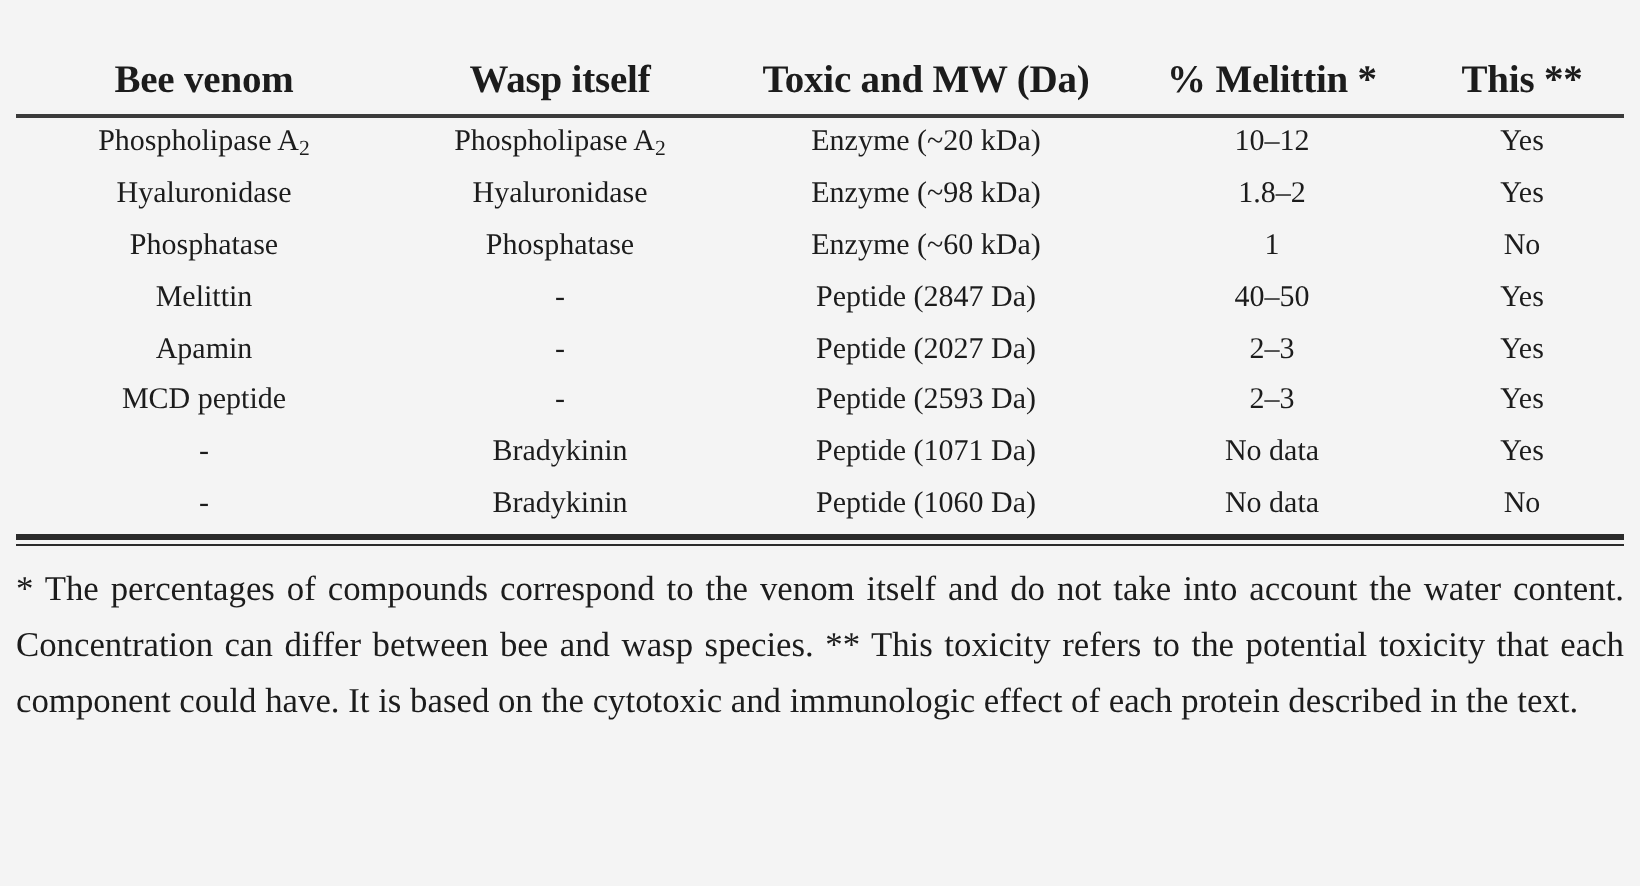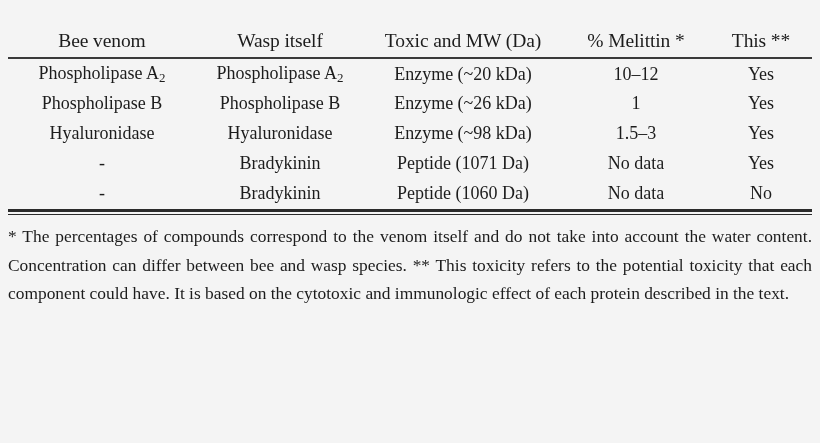--- a/index.html
+++ b/index.html
@@ -29,32 +29,32 @@
     margin-top: 30px;
   }
 
   table.venom-table col.c-bee     { width: 188px; }
   table.venom-table col.c-wasp    { width: 168px; }
   table.venom-table col.c-type    { width: 198px; }
   table.venom-table col.c-pct     { width: 148px; }
   table.venom-table col.c-toxic   { width: 102px; }
 
   thead th {
-    font-weight: normal;
+    font-weight: bold;
     font-size: 19.5px;
     text-align: center;
     padding: 0 0 6px 0;
     border-bottom: 2px solid #3a3a3a;
     line-height: 1.1;
     letter-spacing: -0.1px;
     white-space: nowrap;
   }
 
   tbody td {
-    font-size: 18px;
+    font-size: 15px;
     text-align: center;
     padding: 3px 0 3px 0;
     line-height: 1.32;
     border: none;
     white-space: nowrap;
   }
 
   tbody tr:last-child td {
     padding-bottom: 4px;
   }
@@ -108,31 +108,52 @@
     </thead>
     <tbody id="table-body">
         <tr>
           <td>Phospholipase A<sub>2</sub></td>
           <td>Phospholipase A<sub>2</sub></td>
           <td>Enzyme (~20 kDa)</td>
           <td>10–12</td>
           <td>Yes</td>
         </tr>
         <tr>
-          <td>Phospholipase B</td>
-          <td>Phospholipase B</td>
-          <td>Enzyme (~26 kDa)</td>
-          <td>1</td>
+          <td>Hyaluronidase</td>
+          <td>Hyaluronidase</td>
+          <td>Enzyme (~98 kDa)</td>
+          <td>1.8–2</td>
           <td>Yes</td>
         </tr>
         <tr>
-          <td>Hyaluronidase</td>
-          <td>Hyaluronidase</td>
-          <td>Enzyme (~98 kDa)</td>
-          <td>1.5–3</td>
+          <td>Phosphatase</td>
+          <td>Phosphatase</td>
+          <td>Enzyme (~60 kDa)</td>
+          <td>1</td>
+          <td>No</td>
+        </tr>
+        <tr>
+          <td>Melittin</td>
+          <td>-</td>
+          <td>Peptide (2847 Da)</td>
+          <td>40–50</td>
+          <td>Yes</td>
+        </tr>
+        <tr>
+          <td>Apamin</td>
+          <td>-</td>
+          <td>Peptide (2027 Da)</td>
+          <td>2–3</td>
+          <td>Yes</td>
+        </tr>
+        <tr>
+          <td>MCD peptide</td>
+          <td>-</td>
+          <td>Peptide (2593 Da)</td>
+          <td>2–3</td>
           <td>Yes</td>
         </tr>
         <tr>
           <td>-</td>
           <td>Bradykinin</td>
           <td>Peptide (1071 Da)</td>
           <td>No data</td>
           <td>Yes</td>
         </tr>
         <tr>

